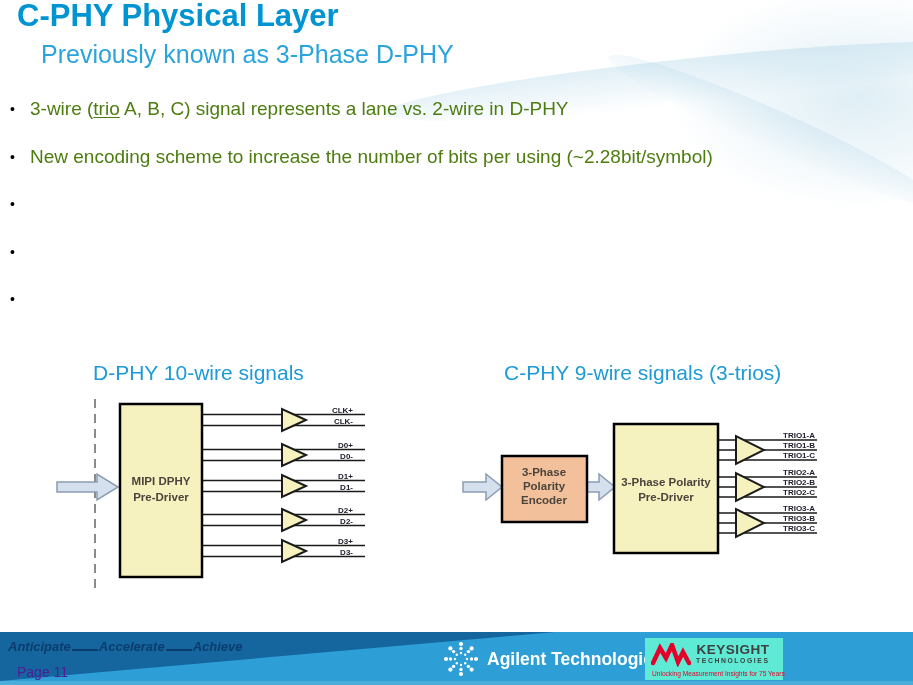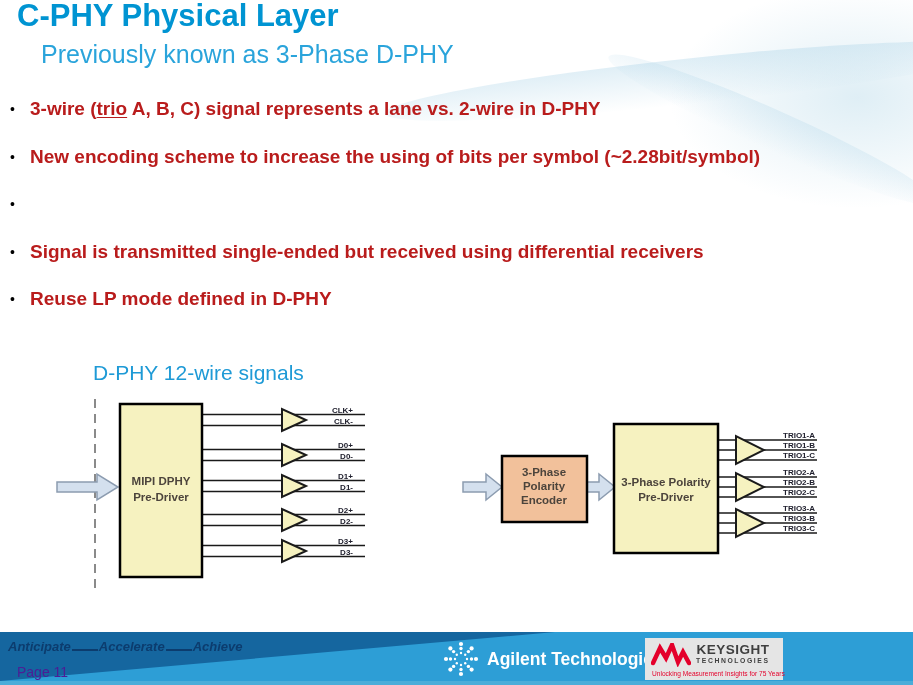--- a/index.html
+++ b/index.html
@@ -16,21 +16,21 @@
            background:linear-gradient(rgba(150,200,225,.30),rgba(255,255,255,0));transform:rotate(-6deg);}
   .swoosh2{top:-6px;right:-60px;width:330px;height:230px;
            background:radial-gradient(ellipse at 65% 45%,rgba(140,195,220,.28),rgba(255,255,255,0) 62%);}
   .swoosh3{top:110px;right:-40px;width:360px;height:40px;border-radius:50%;
            background:linear-gradient(rgba(160,205,228,.22),rgba(255,255,255,0));transform:rotate(24deg);}
 
   
   .bullets{position:absolute;left:10px;top:96px;width:900px;}
   .bullet-row{display:flex;align-items:flex-start;height:26px;margin-bottom:21.5px;}
   .bullet-dot{width:20px;font-size:14px;line-height:26px;color:#000;flex:0 0 20px;}
-  .bullet-text{font-size:19px;line-height:26px;color:#b91c1c;white-space:nowrap;font-weight:bold;}
+  .bullet-text{font-size:19px;line-height:26px;color:#4d7c0f;white-space:nowrap;}
   .bullet-text u{text-underline-offset:2px;}
 
   
   .diag-heading{position:absolute;top:361px;font-size:21px;font-weight:500;color:#1e9ad6;white-space:nowrap;}
   .dh-left{left:93px;}
   .dh-right{left:504px;}
 
   .diag-svg{position:absolute;}
   svg text{font-family:"Liberation Sans",sans-serif;}
   .sig-label{font-size:8px;font-weight:bold;fill:#20202e;}
@@ -42,21 +42,21 @@
   .footer-wedge{position:absolute;left:0;top:0;width:913px;height:53px;background:#15669f;
                 clip-path:polygon(0 0,555px 0,0 49px);}
   .footer-tagline{position:absolute;left:8px;top:7px;font-size:13px;font-weight:bold;font-style:italic;
                   color:#0c3c6e;white-space:nowrap;}
   .tag-sep{display:inline-block;width:26px;height:3px;border-bottom:2px solid #0c3c6e;margin:0 1px;}
   .page-num{position:absolute;left:17px;bottom:5px;font-size:14px;color:#4c1d95;}
 
   .agilent{position:absolute;left:443px;top:9px;display:flex;align-items:center;}
   .agilent-name{margin-left:8px;font-size:17.5px;font-weight:bold;color:#ffffff;white-space:nowrap;}
 
-  .keysight-box{position:absolute;left:645px;top:6px;width:138px;height:42px;background:#e5e5e5;}
+  .keysight-box{position:absolute;left:645px;top:6px;width:138px;height:42px;background:#5eead4;}
   .ks-row{position:absolute;left:6px;top:5px;display:flex;align-items:flex-start;}
   .ks-names{margin-left:5px;line-height:1;}
   .ks-name{font-size:13.5px;font-weight:bold;color:#3f3f3f;letter-spacing:.5px;}
   .ks-sub{font-size:6.8px;font-weight:bold;color:#3f3f3f;letter-spacing:1.6px;margin-top:1px;}
   .ks-tagline{position:absolute;left:7px;bottom:3px;font-size:6.6px;color:#e4002b;white-space:nowrap;}
 </style>
 </head>
 <body>
 
 <div class="slide">
@@ -68,36 +68,35 @@
   <div class="title">C-PHY Physical Layer</div>
   <div class="subtitle">Previously known as 3-Phase D-PHY</div>
 
   <div class="bullets">
     <div class="bullet-row">
       <span class="bullet-dot">•</span>
       <span class="bullet-text"><span>3-wire (</span><u>trio</u><span> A, B, C) signal represents a lane vs. 2-wire in D-PHY</span></span>
     </div>
     <div class="bullet-row">
       <span class="bullet-dot">•</span>
-      <span class="bullet-text">New encoding scheme to increase the using of bits per symbol (~2.28bit/symbol)</span>
-    </div>
-    <div class="bullet-row">
-      <span class="bullet-dot">•</span>
-    </div>
-    <div class="bullet-row">
-      <span class="bullet-dot">•</span>
-      <span class="bullet-text">Signal is transmitted single-ended but received using differential receivers</span>
-    </div>
-    <div class="bullet-row">
-      <span class="bullet-dot">•</span>
-      <span class="bullet-text">Reuse LP mode defined in D-PHY</span>
+      <span class="bullet-text">New encoding scheme to increase the number of bits per using (~2.28bit/symbol)</span>
+    </div>
+    <div class="bullet-row">
+      <span class="bullet-dot">•</span>
+    </div>
+    <div class="bullet-row">
+      <span class="bullet-dot">•</span>
+    </div>
+    <div class="bullet-row">
+      <span class="bullet-dot">•</span>
     </div>
   </div>
 
-  <div class="diag-heading dh-left">D-PHY 12-wire signals</div>
+  <div class="diag-heading dh-left">D-PHY 10-wire signals</div>
+  <div class="diag-heading dh-right">C-PHY 9-wire signals (3-trios)</div>
 
   <svg class="diag-svg" style="left:55px;top:393px;" width="320" height="212" viewBox="0 0 320 212">
     <line x1="40" y1="6" x2="40" y2="198" stroke="#8a8a8a" stroke-width="2" stroke-dasharray="9,6"></line>
     <polygon points="2,89 42,89 42,81 63,94 42,107 42,99 2,99" fill="#d4e0ee" stroke="#8c9cb0" stroke-width="1.5"></polygon>
 
     <g stroke="#1a1a1a" stroke-width="1.6">
       <line x1="147" y1="21.5" x2="310" y2="21.5"></line>
         <line x1="147" y1="32.5" x2="310" y2="32.5"></line>
       <line x1="147" y1="56.5" x2="310" y2="56.5"></line>
         <line x1="147" y1="67.5" x2="310" y2="67.5"></line>

